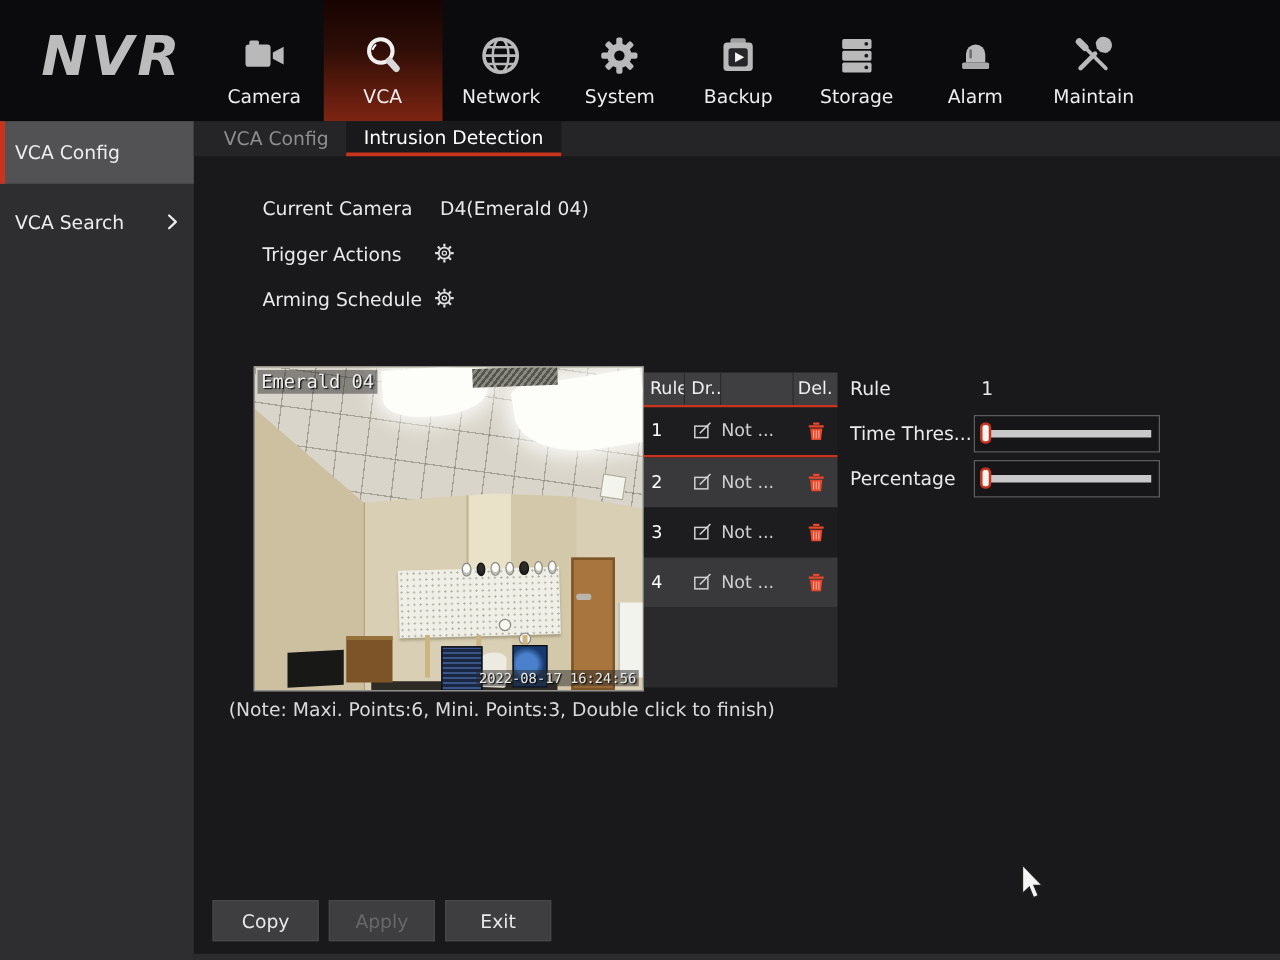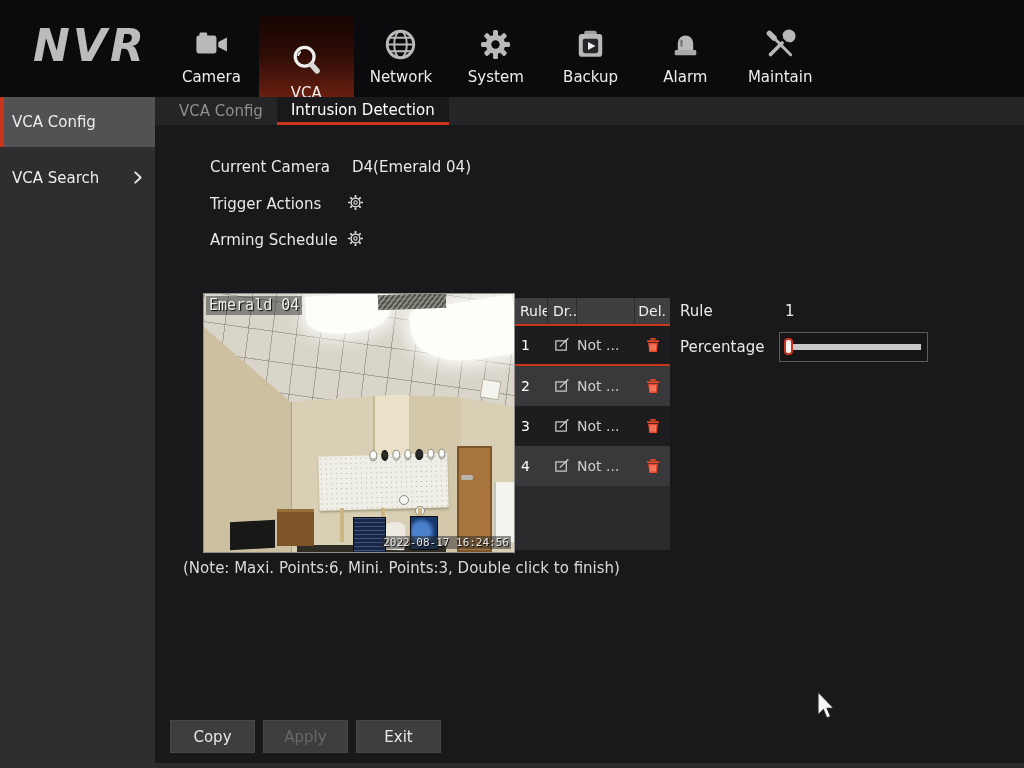--- a/index.html
+++ b/index.html
@@ -5,21 +5,21 @@
   html,body{margin:0;padding:0;background:#000;}
   .screen{position:relative;width:1024px;height:768px;overflow:hidden;background:#19191b;
           font-family:"DejaVu Sans","Liberation Sans",sans-serif;-webkit-font-smoothing:antialiased;}
   
   .topbar{position:absolute;left:0;top:0;width:1024px;height:97px;background:#0b0b0d;}
   .logo{position:absolute;left:33px;top:20px;font-size:44px;font-weight:bold;font-style:italic;
         color:#bcbcbc;letter-spacing:3px;text-shadow:0 1px 0 #000;}
   .nav{position:absolute;left:164px;top:0;height:97px;display:flex;}
   .nav-item{width:94.8px;height:97px;display:flex;flex-direction:column;align-items:center;
             justify-content:flex-end;padding-bottom:11px;box-sizing:border-box;cursor:pointer;}
-  .nav-item.active{background:linear-gradient(180deg,#170402 0%,#2e0d06 40%,var(--nav-grad,#7e2513) 100%);margin-top:16px;}
+  .nav-item.active{background:linear-gradient(180deg,#170402 0%,#2e0d06 40%,var(--nav-grad,#7e2513) 100%);}
   .nav-icon{height:42px;display:flex;align-items:center;justify-content:center;margin-bottom:3px;}
   .nav-icon svg{width:37px;height:37px;}
   .nav-label{font-size:15px;color:#ededed;}
   
   .sidebar{position:absolute;left:0;top:97px;width:155px;height:671px;background:#2e2e30;}
   .side-item{position:relative;height:50px;display:flex;align-items:center;padding-left:12px;
              color:#ededed;font-size:15px;cursor:pointer;}
   .side-item.active{background:#525254;border-left:4px solid var(--accent,#e04327);padding-left:8px;}
   .side-item + .side-item{margin-top:6px;}
   .side-chevron{position:absolute;right:8px;top:15px;}
@@ -181,20 +181,37 @@
               <rect x="4.4" y="5.2" width="15.2" height="14.8" rx="2" fill="#b9b9b9"></rect>
               <rect x="7" y="8.2" width="10" height="9.4" rx="1.4" fill="#26262a"></rect>
               <path d="M10.4 10.3l4.8 2.6-4.8 2.6z" fill="#f5f5f5"></path>
             </svg>
           </span>
           <span class="nav-label">Backup</span>
         </div>
         <div class="nav-item">
           <span class="nav-icon">
             <svg viewBox="0 0 24 24">
+              <g fill="#b9b9b9">
+                <rect x="4.4" y="3.4" width="15.2" height="5.1" rx="0.9"></rect>
+                <rect x="4.4" y="9.5" width="15.2" height="5.1" rx="0.9"></rect>
+                <rect x="4.4" y="15.6" width="15.2" height="5.1" rx="0.9"></rect>
+              </g>
+              <g fill="#1b1b1d">
+                <circle cx="16.9" cy="5.9" r="1"></circle>
+                <circle cx="16.9" cy="12" r="1"></circle>
+                <circle cx="16.9" cy="18.1" r="1"></circle>
+              </g>
+            </svg>
+          </span>
+          <span class="nav-label">Storage</span>
+        </div>
+        <div class="nav-item">
+          <span class="nav-icon">
+            <svg viewBox="0 0 24 24">
               <path d="M7 15.6v-4.4a5 5 0 0 1 10 0v4.4z" fill="#b9b9b9"></path>
               <path d="M9.4 9.4v3.4" stroke="#6d6d6d" stroke-width="1.3" stroke-linecap="round" fill="none"></path>
               <rect x="5" y="15.6" width="14" height="3.4" rx="0.9" fill="#a9a9a9"></rect>
             </svg>
           </span>
           <span class="nav-label">Alarm</span>
         </div>
         <div class="nav-item">
           <span class="nav-icon">
             <svg viewBox="0 0 24 24">
@@ -404,20 +421,27 @@
           </div>
         </div>
       </div>
     <div class="table-rest"></div>
   </div>
 
   <div class="rule-row">Rule</div>
   <div class="rule-val">1</div>
   <div class="sliders">
       <div class="setting-row">
+        <span class="setting-label">Time Thres...</span>
+        <div class="slider-box">
+          <div class="slider-track"></div>
+          <div class="slider-thumb" style="left:4px"></div>
+        </div>
+      </div>
+      <div class="setting-row">
         <span class="setting-label">Percentage</span>
         <div class="slider-box">
           <div class="slider-track"></div>
           <div class="slider-thumb" style="left:4px"></div>
         </div>
       </div>
     </div>
 
   <div class="note">(Note: Maxi. Points:6, Mini. Points:3, Double click to finish)</div>
 

